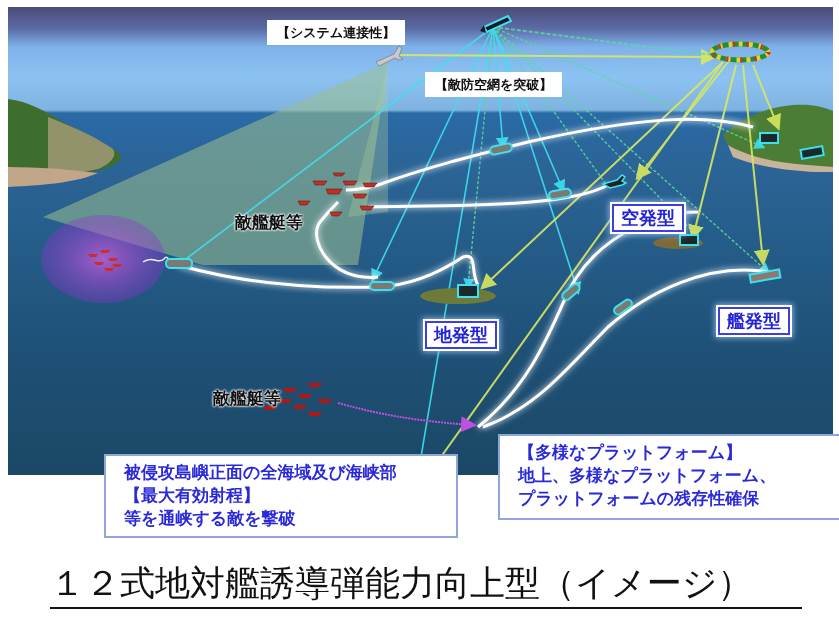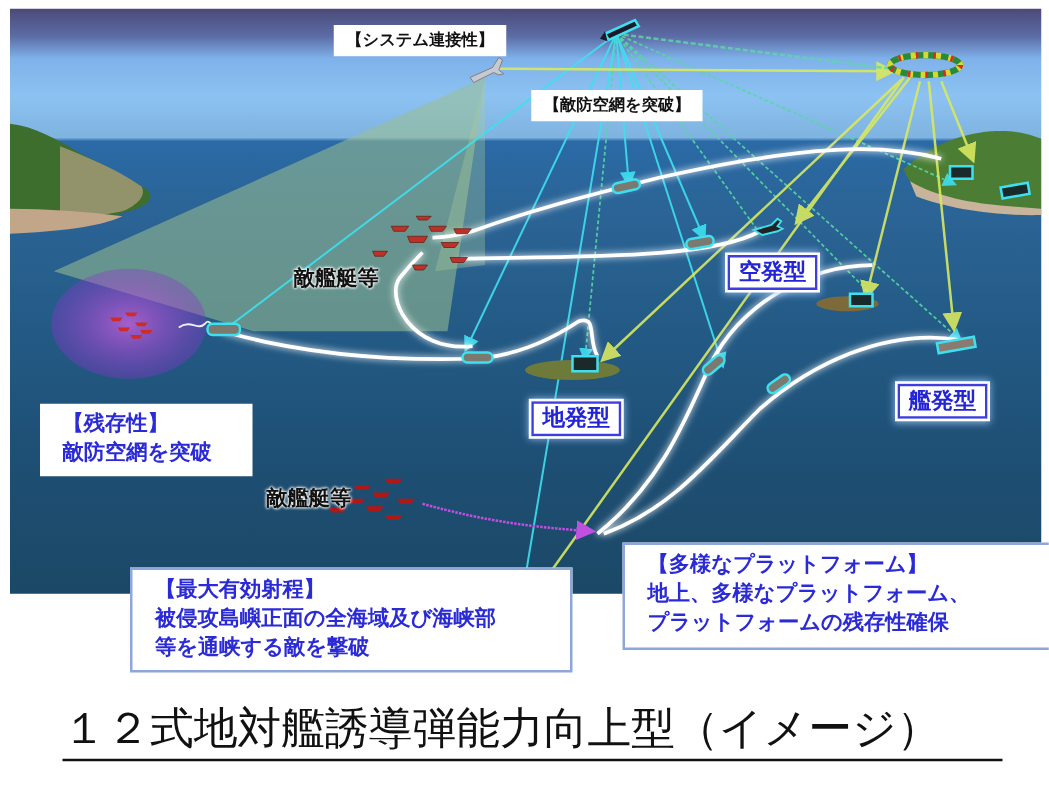--- a/index.html
+++ b/index.html
@@ -179,32 +179,28 @@
     </g>
   </svg>
 
   <div class="label" style="left:215px; top:13px;margin-left:44px;">【システム連接性】</div>
   <div class="label" style="left:417px; top:65px;">【敵防空網を突破】</div>
 
   <div class="enemy" style="left:227px; top:204px;">敵艦艇等</div>
   <div class="enemy" style="left:205px; top:380px;">敵艦艇等</div>
 
   <div class="tag" style="left:417px; top:314px;">地発型</div>
-  <div class="tag" style="left:574px; top:197px;">空発型</div>
+  <div class="tag" style="left:604px; top:197px;">空発型</div>
   <div class="tag" style="left:710px; top:300px;">艦発型</div>
 
-  <div class="callout" style="left:24px; top:316px; width:170px; height:58px; border:none;">
-    <div>【残存性】</div>
-    <div>敵防空網を突破</div>
-  </div>
 </div>
 
 <div class="callout" style="left:104px; top:454px; width:354px; height:84px;">
+  <div>被侵攻島嶼正面の全海域及び海峡部</div>
   <div>【最大有効射程】</div>
-  <div>被侵攻島嶼正面の全海域及び海峡部</div>
   <div>等を通峡する敵を撃破</div>
 </div>
 
 <div class="callout" style="left:498px; top:434px; width:388px; height:86px;">
   <div>【多様なプラットフォーム】</div>
   <div>地上、多様なプラットフォーム、</div>
   <div>プラットフォームの残存性確保</div>
 </div>
 
 <div class="title">１２式地対艦誘導弾能力向上型（イメージ）</div>

